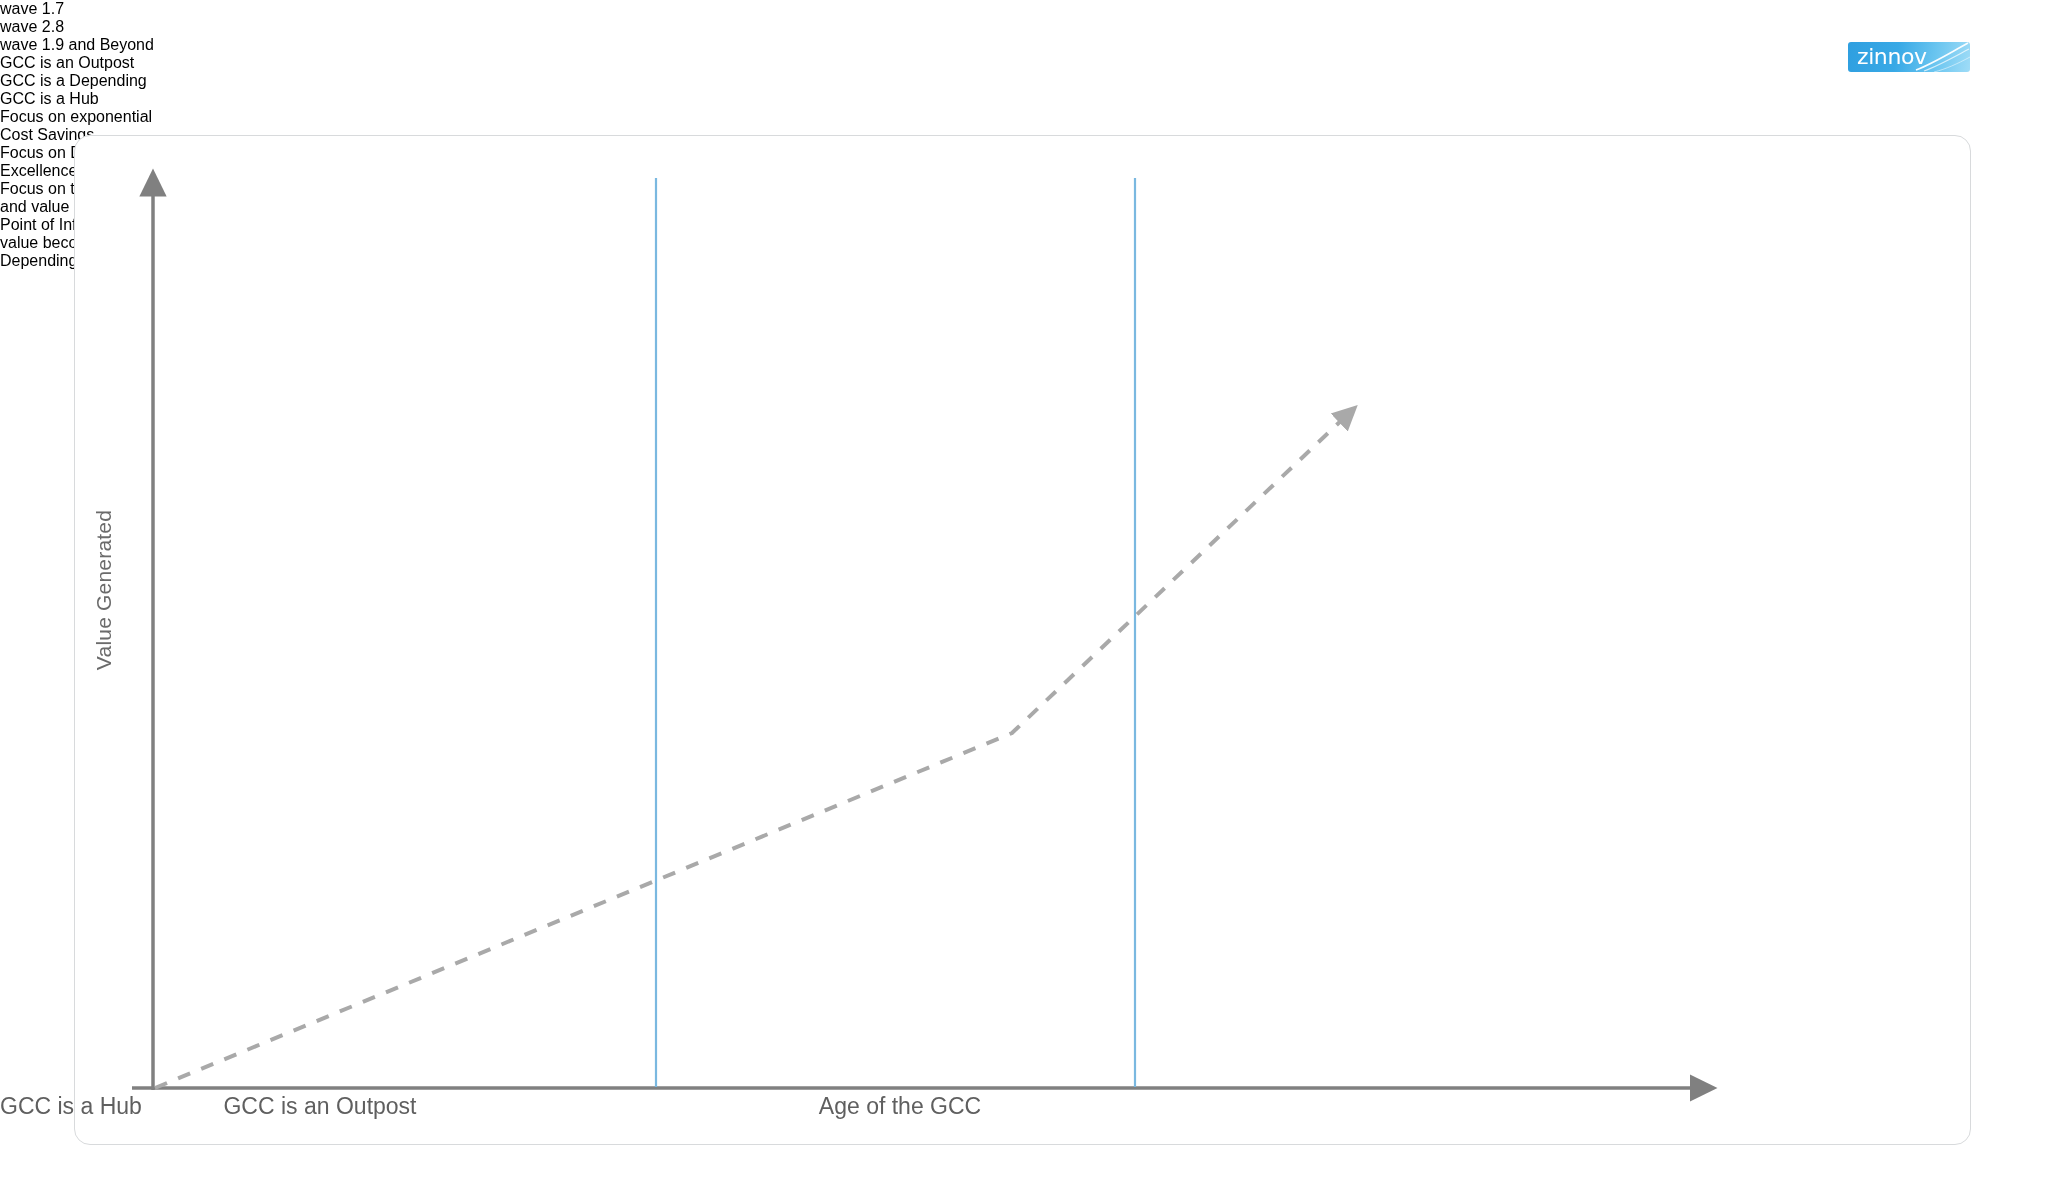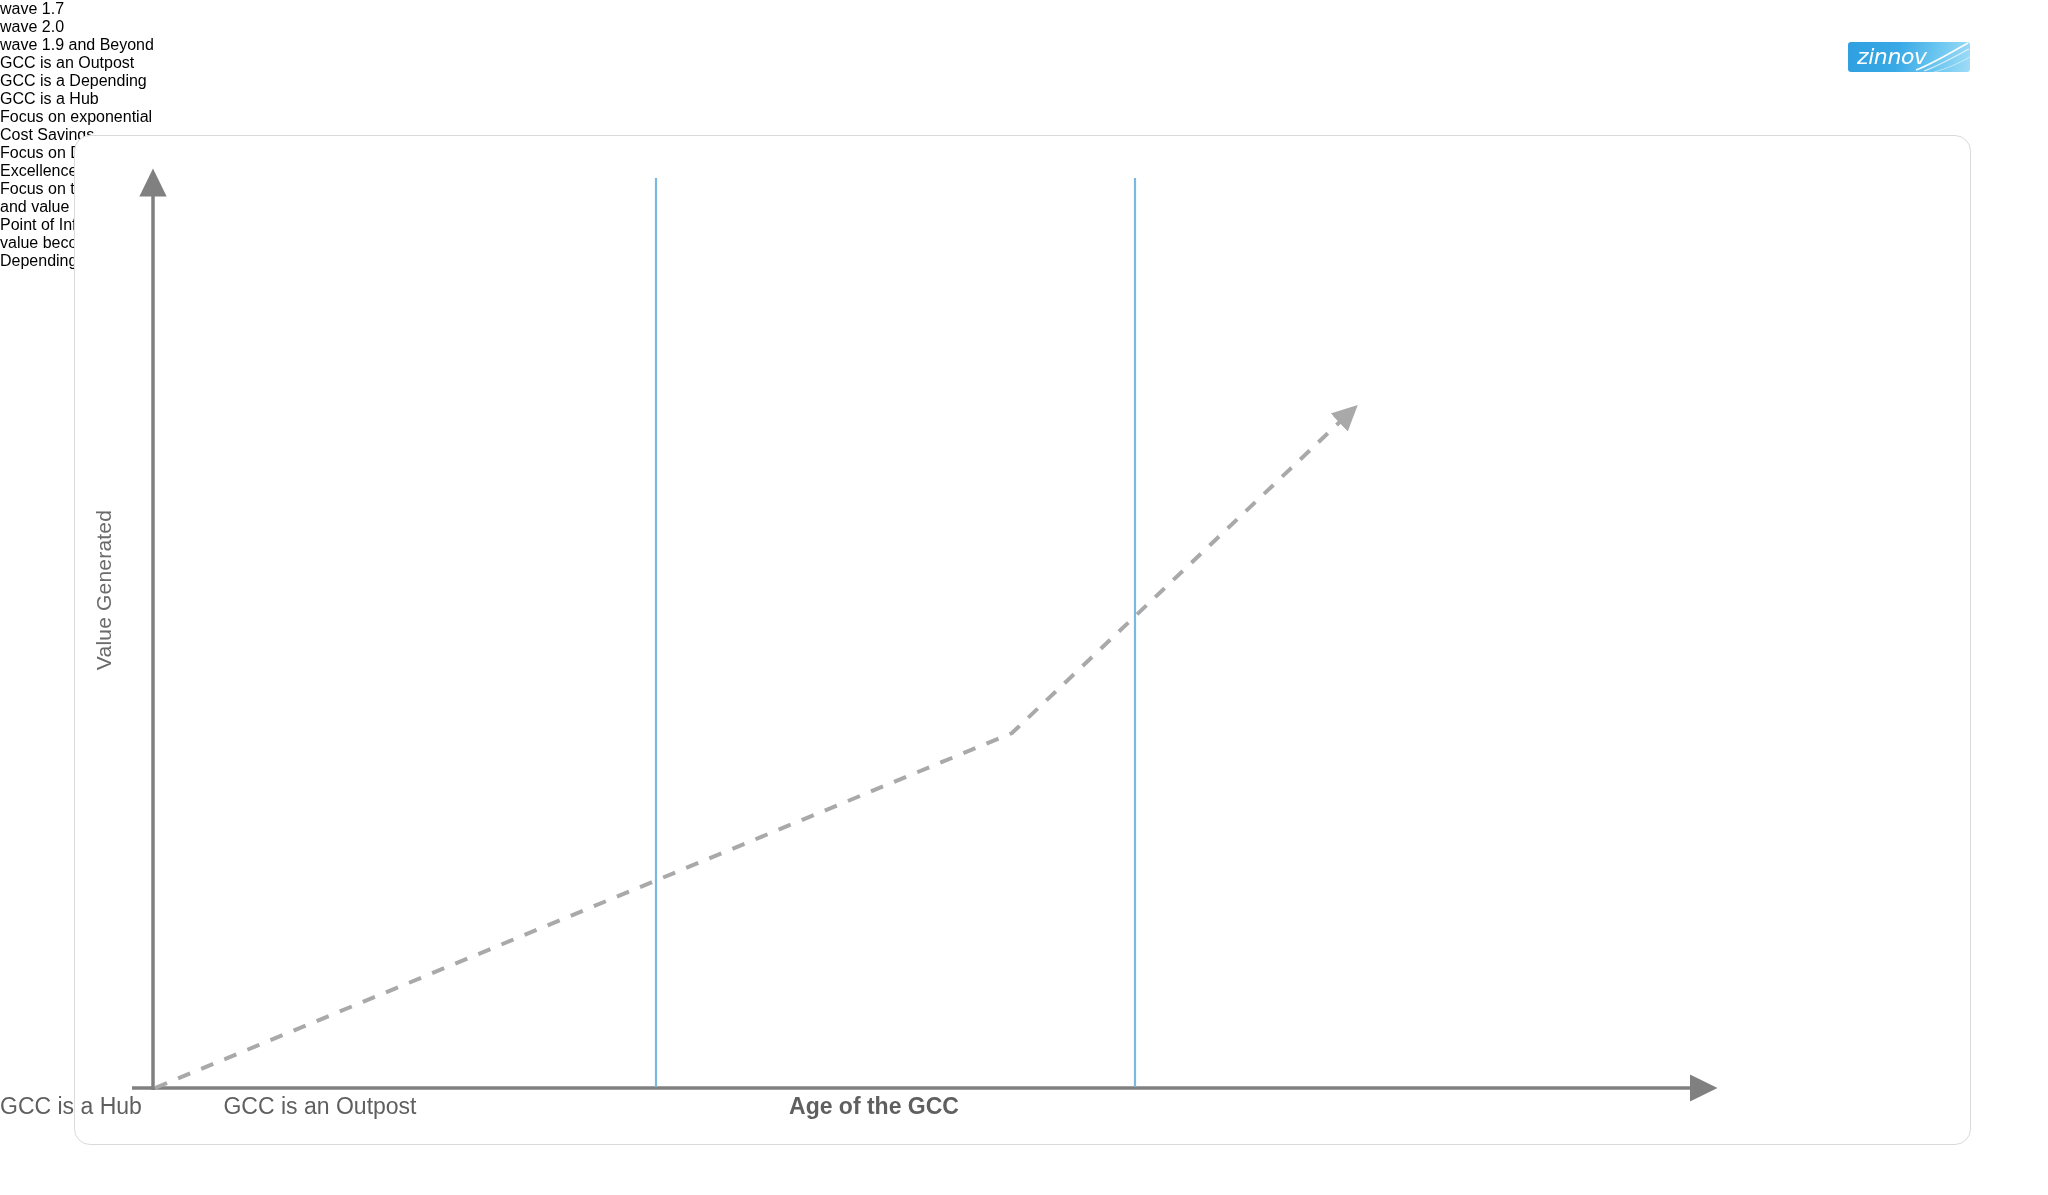--- a/index.html
+++ b/index.html
@@ -19,21 +19,20 @@
   
   #brand-logo {
     position: absolute;
     left: 1848px;
     top: 42px;
     width: 122px;
     height: 30px;
     border-radius: 3px;
     background: linear-gradient(100deg, #2f9fe0 0%, #38a9e6 40%, #6cc6f0 72%, #9fdcf7 100%);
     overflow: hidden;
-    font-style: italic;
   }
   #brand-logo .logo-text {
     position: absolute;
     left: 9px;
     top: 50%;
     transform: translateY(-52%);
     color: #ffffff;
     font-size: 22px;
     letter-spacing: -0.4px;
     font-weight: 400;
@@ -88,21 +87,21 @@
   .x-axis-tick-label {
     position: absolute;
     top: 1093px;
     color: #5f5f5f;
     font-size: 23px;
     font-weight: 400;
     white-space: nowrap;
     text-align: center;
   }
   #x-tick-0 { left: 150px;  width: 340px; }
-  #x-tick-1 { left: 704px;  width: 340px; font-weight: bold; }
+  #x-tick-1 { left: 730px;  width: 340px; }
   #x-tick-2 { left": 0; left: 1240px; width: 340px; }
 
   /* ---------- Wave columns ---------- */
   .wave-pill {
     position: absolute;
     height: 52px;
     border-radius: 26px;
     background: #1084b3;
     color: #ffffff;
     font-size: 23px;
@@ -223,21 +222,21 @@
   <path d="M 155 1088 L 1012 733 L 1345 417" stroke="#a9a9a9" stroke-width="4" fill="none" stroke-dasharray="13 12" stroke-linecap="butt" marker-end="url(#traj-arrow)"></path>
 </svg>
 
 <div id="y-axis-label">Value Generated</div>
 
 <div class="x-axis-tick-label" id="x-tick-0">GCC is an Outpost</div>
 <div class="x-axis-tick-label" id="x-tick-1">Age of the GCC</div>
 <div class="x-axis-tick-label" id="x-tick-2">GCC is a Hub</div>
 
 <div class="wave-pill" id="wave-pill-0">wave 1.7</div>
-<div class="wave-pill" id="wave-pill-1">wave 2.0</div>
+<div class="wave-pill" id="wave-pill-1">wave 2.8</div>
 <div class="wave-pill" id="wave-pill-2">wave 1.9 and Beyond</div>
 
 <div class="wave-sub" id="wave-sub-0">GCC is an Outpost</div>
 <div class="wave-sub" id="wave-sub-1">GCC is a Depending</div>
 <div class="wave-sub" id="wave-sub-2">GCC is a Hub</div>
 
 <div class="focus-note" id="focus-note-0" style="white-space: pre-line;">Focus on exponential
 Cost Savings</div>
 <div class="focus-note" id="focus-note-1" style="white-space: pre-line;">Focus on Delivery
 Excellence and Trust with HQ</div>

